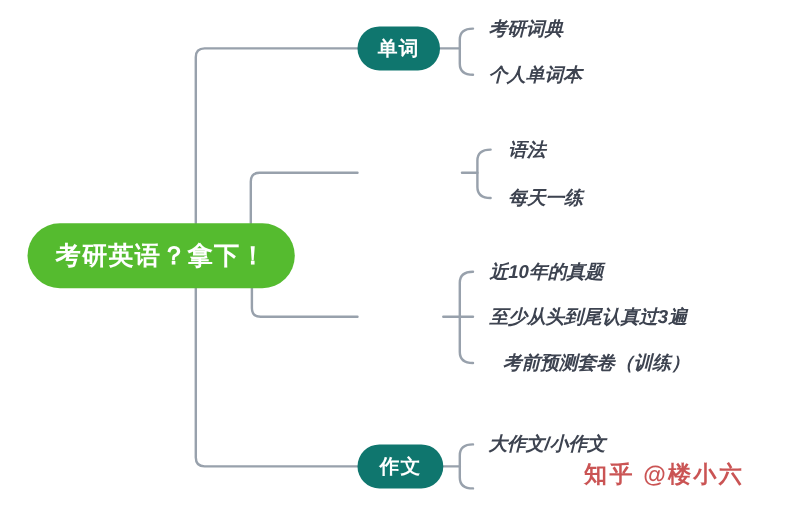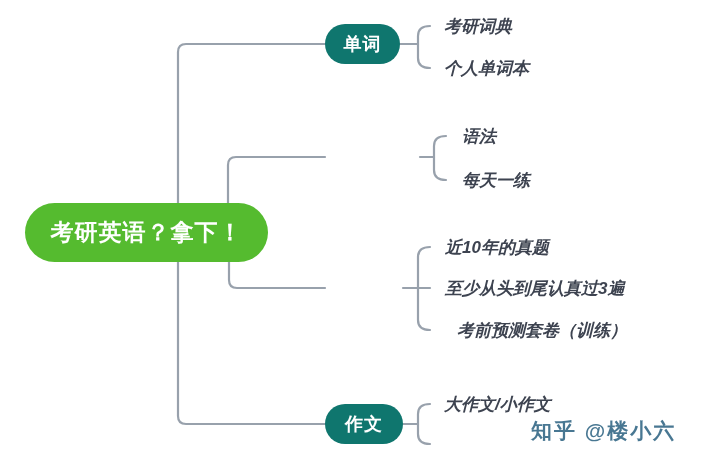--- a/index.html
+++ b/index.html
@@ -26,21 +26,21 @@
     color:#ffffff;font-size:18px;font-weight:bold;letter-spacing:1px;
     z-index:2;white-space:nowrap;
   }
   .leaf{
     position:absolute;transform:translateY(-50%);
     color:#3D4350;font-size:17px;font-weight:bold;
     white-space:nowrap;line-height:1;z-index:2;font-style:italic;
   }
   .watermark{
     position:absolute;left:531px;top:417px;
-    color:#0c4a6e;opacity:0.75;
+    color:#b91c1c;opacity:0.75;
     font-size:21px;font-weight:bold;letter-spacing:2px;
     white-space:nowrap;z-index:3;
   }
 </style>
 </head>
 <body>
 
 <div class="canvas">
 
   <svg class="connectors" width="714" height="471" viewBox="0 0 714 471">

